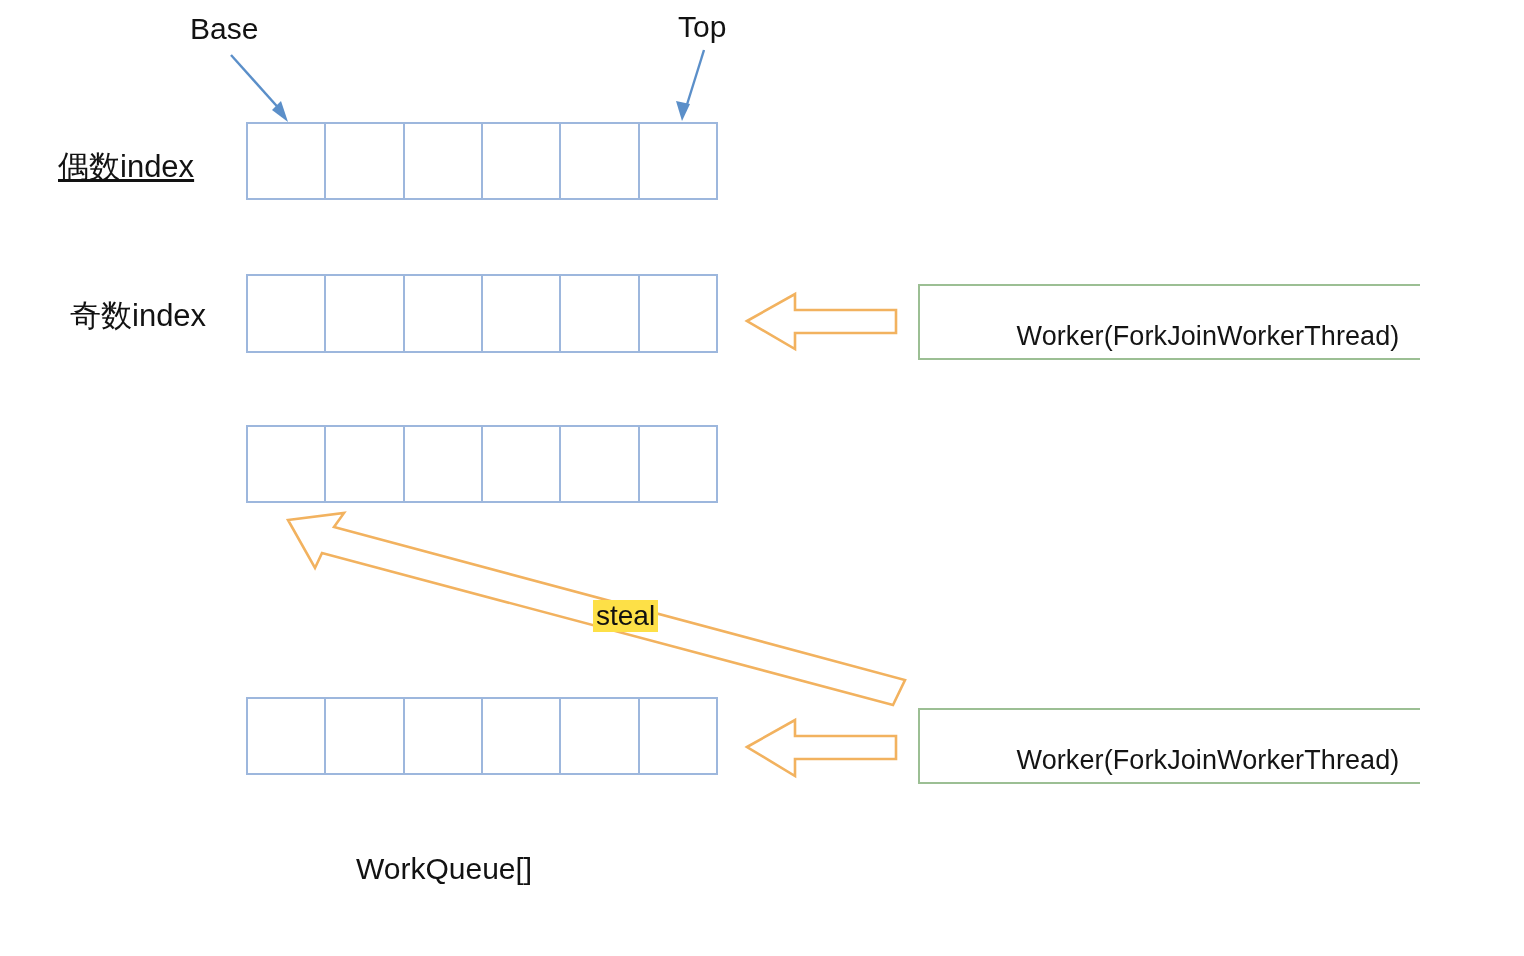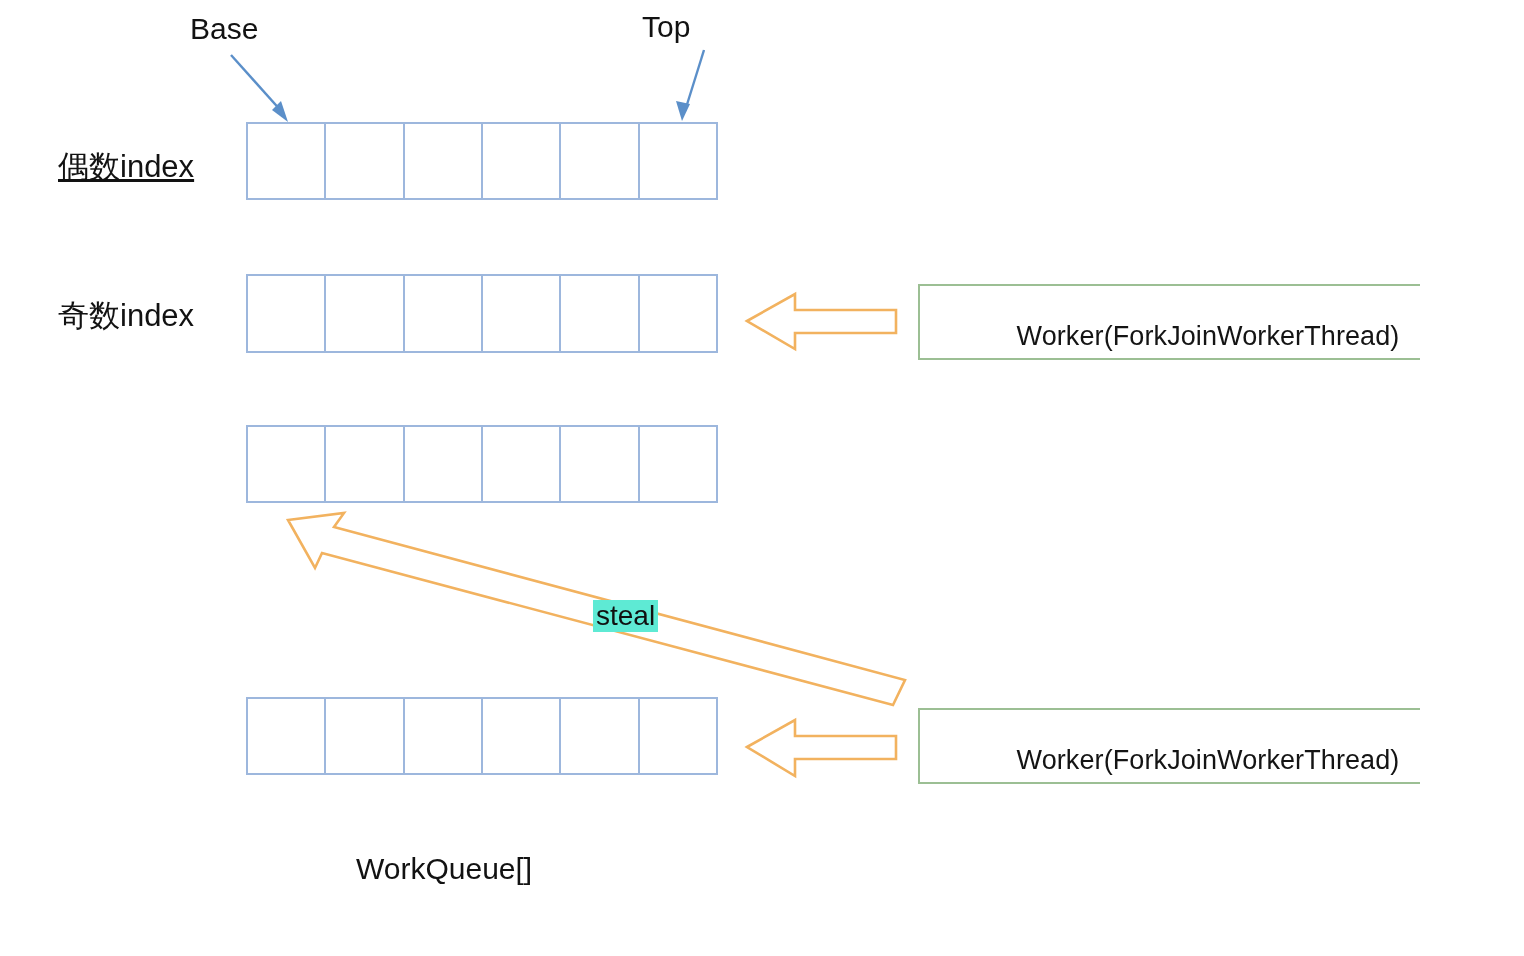--- a/index.html
+++ b/index.html
@@ -74,36 +74,36 @@
   }
   .thin-arrow { stroke: #5b8fc9; stroke-width: 2.4; fill: none; }
   .thin-arrow-head { fill: #5b8fc9; }
   .block-arrow { fill: #ffffff; stroke: #f2b25f; stroke-width: 2.6; stroke-linejoin: miter; }
 
   .steal-label {
     position: absolute;
     font-size: 28px;
     color: #101010;
     white-space: nowrap;
-    background: #5eead4;
+    background: #fde047;
     padding: 0 3px;
   }
 </style>
 </head>
 <body>
 
 <div id="canvas">
 
   <div class="label" style="left:190px; top:12px;">Base</div>
 
-  <div class="label" style="left:642px; top:10px;">Top</div>
+  <div class="label" style="left:678px; top:10px;">Top</div>
 
   <div class="label cjk" style="left:58px; top:150px;text-decoration:underline;">偶数index</div>
 
-  <div class="label cjk" style="left:58px; top:299px;">奇数index</div>
+  <div class="label cjk" style="left:70px; top:299px;">奇数index</div>
 
   <div class="queue-row" id="queue-0" style="left:246px; top:122px; width:472px; height:78px;">
       <div class="queue-cell" style="flex: 1 1 0px;"></div>
       <div class="queue-cell" style="flex: 1 1 0px;"></div>
       <div class="queue-cell" style="flex: 1 1 0px;"></div>
       <div class="queue-cell" style="flex: 1 1 0px;"></div>
       <div class="queue-cell" style="flex: 1 1 0px;"></div>
       <div class="queue-cell" style="flex: 1 1 0px;"></div>
     </div>
 

